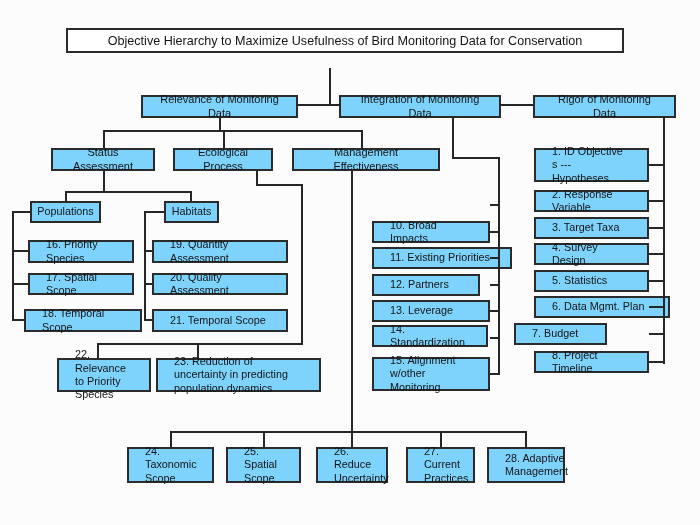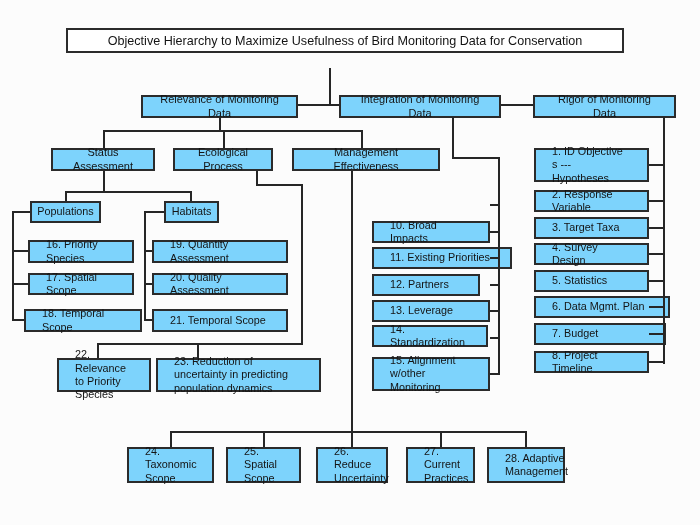--- a/index.html
+++ b/index.html
@@ -59,21 +59,21 @@
   <div class="node" style="left:372px;top:300px;width:118px;height:22px">13. Leverage</div>
   <div class="node" style="left:372px;top:325px;width:116px;height:22px">14. Standardization</div>
   <div class="node" style="left:372px;top:357px;width:118px;height:34px">15. Alignment w/other Monitoring</div>
 
   <div class="node" style="left:534px;top:148px;width:115px;height:34px">1. ID Objective s --- Hypotheses</div>
   <div class="node" style="left:534px;top:190px;width:115px;height:22px">2. Response Variable</div>
   <div class="node" style="left:534px;top:217px;width:115px;height:22px">3. Target Taxa</div>
   <div class="node" style="left:534px;top:243px;width:115px;height:22px">4. Survey Design</div>
   <div class="node" style="left:534px;top:270px;width:115px;height:22px">5. Statistics</div>
   <div class="node" style="left:534px;top:296px;width:136px;height:22px">6. Data Mgmt. Plan</div>
-  <div class="node" style="left:534px;top:323px;width:132px;height:22px">7. Budget</div>
+  <div class="node" style="left:514px;top:323px;width:93px;height:22px">7. Budget</div>
   <div class="node" style="left:534px;top:351px;width:115px;height:22px">8. Project Timeline</div>
 
   <div class="node" style="left:127px;top:447px;width:87px;height:36px">24. Taxonomic Scope</div>
   <div class="node" style="left:226px;top:447px;width:75px;height:36px">25. Spatial Scope</div>
   <div class="node" style="left:316px;top:447px;width:72px;height:36px">26. Reduce Uncertainty</div>
   <div class="node" style="left:406px;top:447px;width:69px;height:36px">27. Current Practices</div>
   <div class="node" style="left:487px;top:447px;width:78px;height:36px">28. Adaptive Management</div>
 
   <div class="vl" style="left:329px;top:68px;height:38px"></div>
   <div class="hl" style="left:298px;top:104px;width:41px"></div>

